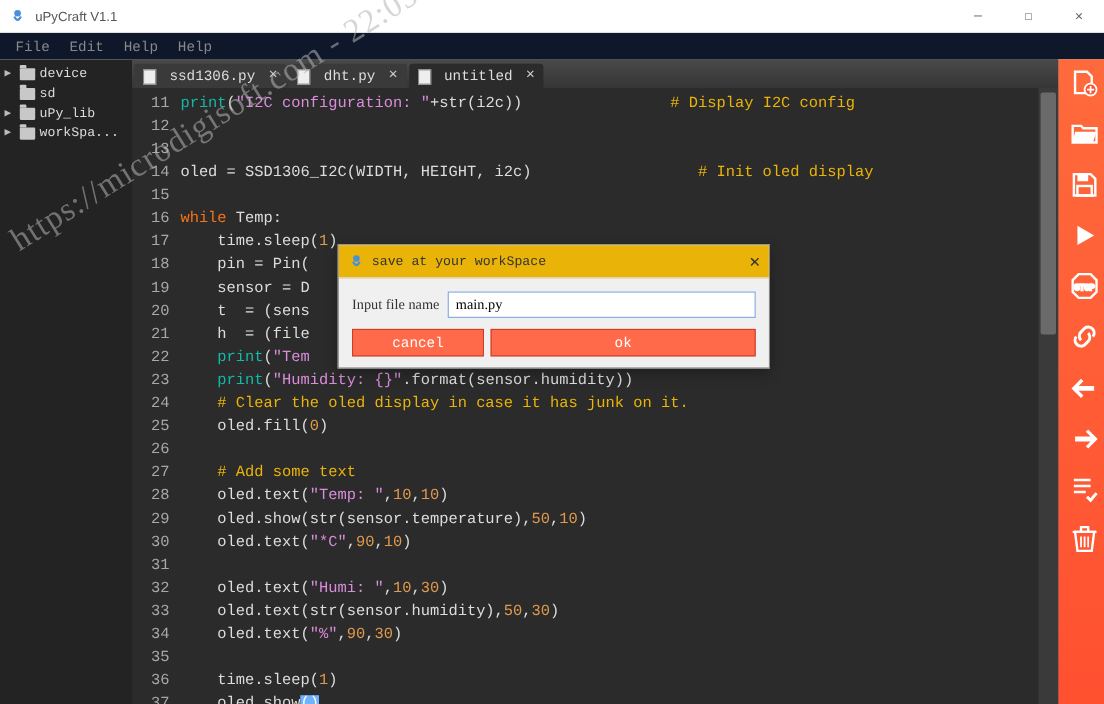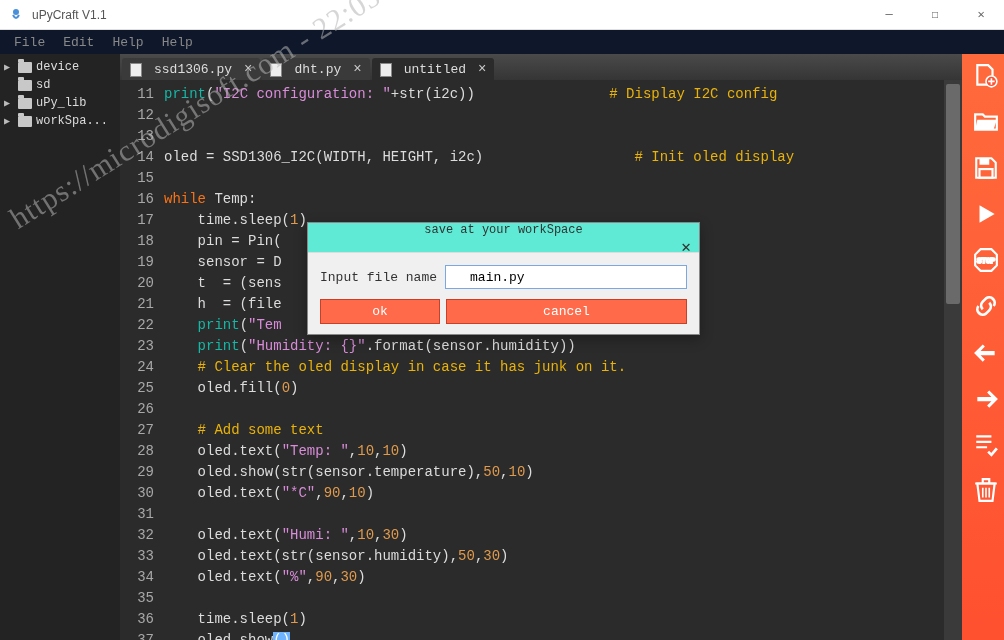--- a/index.html
+++ b/index.html
@@ -33,27 +33,27 @@
 .c-comment { color:#eab308; }
 .c-id { color:#dcdcdc;margin-top:46px; }
 .c-text { color:#dcdcdc; }
 .c-op { color:#dcdcdc; }
 .c-paren-hl { background:#6fb4ff; color:#fff; }
 .toolbar { width:42px; background:linear-gradient(180deg,#ff6a3c,#ff5030); display:flex; flex-direction:column; align-items:center; padding-top:6px; gap:14px; }
 .tool-icon { width:32px; height:32px; color:#fff; display:flex; align-items:center; justify-content:flex-end; }
 .scrollbar-v { position:absolute; right:0; top:0; bottom:0; width:18px; background:#3a3a3a; }
 .scrollbar-v .thumb { position:absolute; left:2px; right:2px; top:4px; height:220px; background:#6a6a6a; border-radius:2px; }
 .dialog { position:absolute; left:307px; top:222px; width:393px; background:#f0f0f0; border:1px solid #888; font-family:Arial,sans-serif; box-shadow:0 4px 12px rgba(0,0,0,0.3); }
-.dialog .dlg-title { height:30px; display:flex; align-items:center; padding:0 8px; font-size:12px; color:#333; background:#5eead4; border-bottom:1px solid #ddd;flex-direction:column; }
+.dialog .dlg-title { height:30px; display:flex; align-items:center; padding:0 8px; font-size:12px; color:#333; background:#eab308; border-bottom:1px solid #ddd; }
 .dialog .dlg-title .logo2 { width:16px; height:16px; margin-right:6px; }
 .dialog .dlg-title .dlg-close { margin-left:auto; font-size:16px; color:#333; }
 .dialog .dlg-body { padding:12px 12px 10px; }
 .dlg-row { display:flex; align-items:center; gap:8px; margin-bottom:10px; }
-.dlg-row label { font-family:Liberation Mono, monospace; font-size:13px; color:#333; }
-.dlg-row input { flex:1; border:1px solid #7aa8e0; padding:3px 24px; font-family:Liberation Mono, monospace; font-size:13px; height:24px; }
+.dlg-row label { font-family:Liberation Serif, serif; font-size:13px; color:#333; }
+.dlg-row input { flex:1; border:1px solid #7aa8e0; padding:3px 6px; font-family:Liberation Serif, serif; font-size:13px; height:24px; }
 .dlg-btns { display:flex; gap:6px; }
 .dlg-btns button { flex:1; background:#ff6a4a; color:#fff; border:1px solid #c84028; padding:4px 0; font-family:"Courier New",monospace; font-size:13px; cursor:pointer; }
 .dlg-btns button:first-child { flex:0 0 120px; }
 .watermark { position:absolute; left:-20px; top:90px; color:rgba(180,180,180,0.55); font-size:30px; font-family:Georgia,serif; transform:rotate(-32deg); pointer-events:none; z-index:50; letter-spacing:1px; }
 </style>
 </head>
 <body>
 
 <div class="titlebar">
   <svg class="logo" viewBox="0 0 16 16">
@@ -252,19 +252,19 @@
       </svg>
     <span>save at your workSpace</span>
     <span class="dlg-close">✕</span>
   </div>
   <div class="dlg-body">
     <div class="dlg-row">
       <label>Input file name</label>
       <input type="text" value="main.py" style="">
     </div>
     <div class="dlg-btns">
+      <button>cancel</button>
       <button>ok</button>
-      <button>cancel</button>
     </div>
   </div>
 </div>
 
 <div class="watermark">https://microdigisoft.com - 22:05</div>
 
 </body></html>

